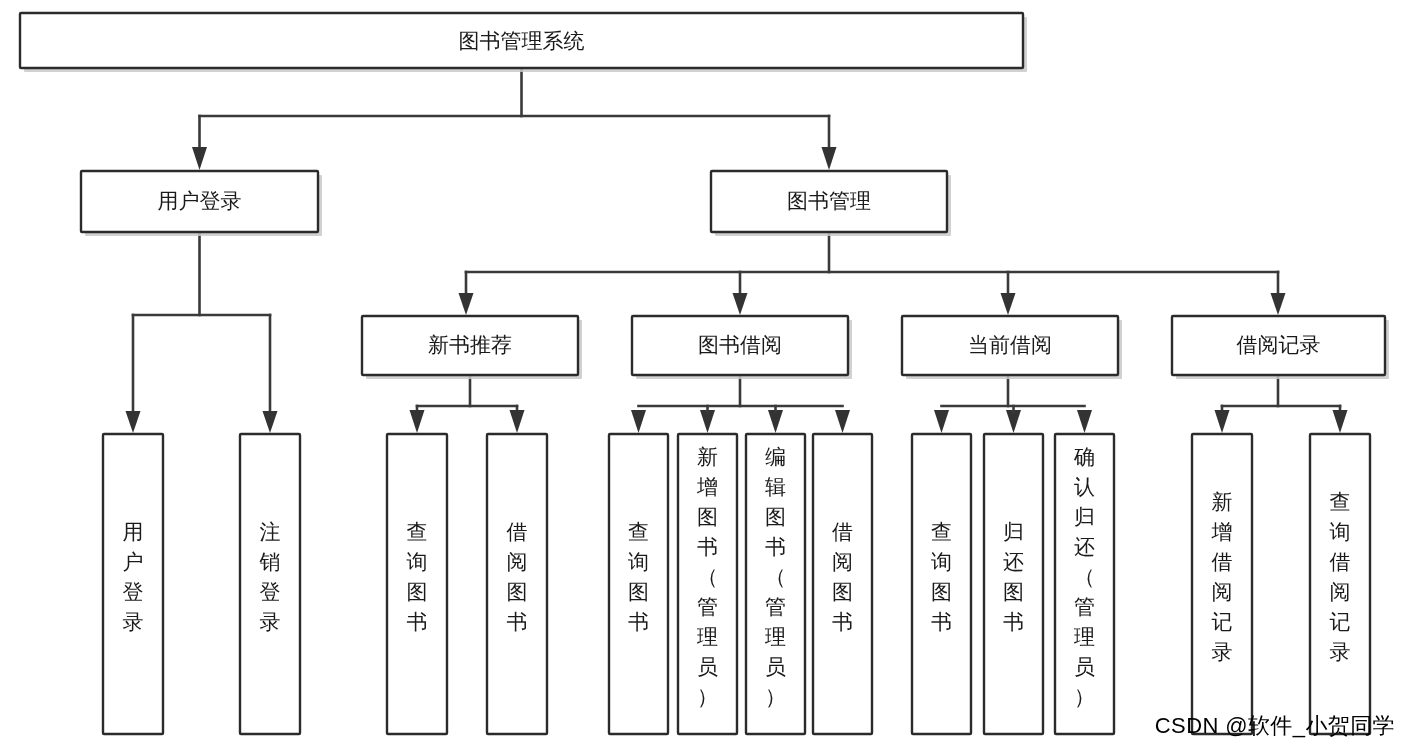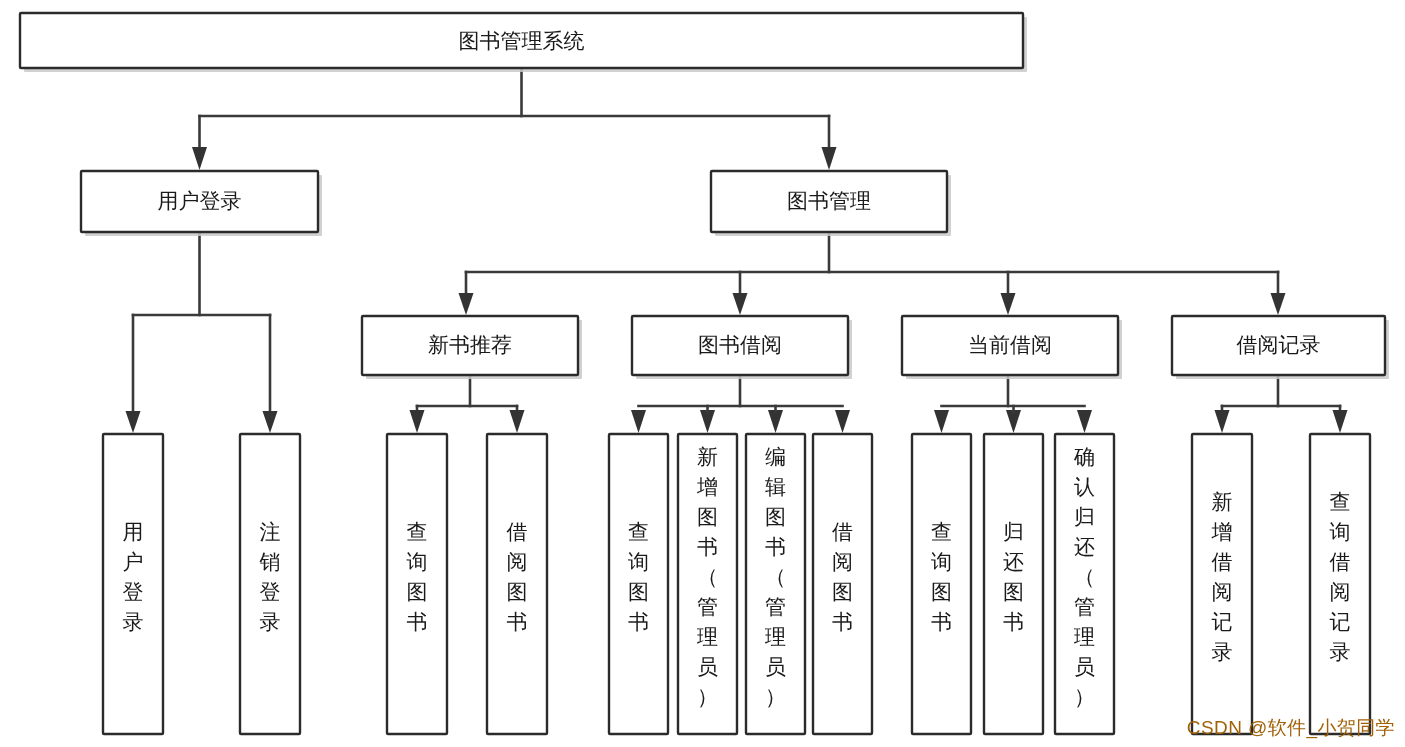--- a/index.html
+++ b/index.html
@@ -51,22 +51,22 @@
     font-family: "Liberation Sans", "DejaVu Sans", sans-serif;
     font-size: 21px;
     fill: #1a1a1a;
     text-anchor: middle;
   }
   .watermark {
     position: absolute;
     right: 10px;
     bottom: 6px;
     font-family: "Liberation Sans", "DejaVu Sans", sans-serif;
-    font-size: 19px;
-    color: #a16207;
+    font-size: 22px;
+    color: #000000;
     white-space: nowrap;
     letter-spacing: 0.4px;
   }
 </style>
 </head>
 <body>
 
 <svg id="diagram" viewBox="0 0 1405 747" xmlns="http://www.w3.org/2000/svg">
 
   <g>

